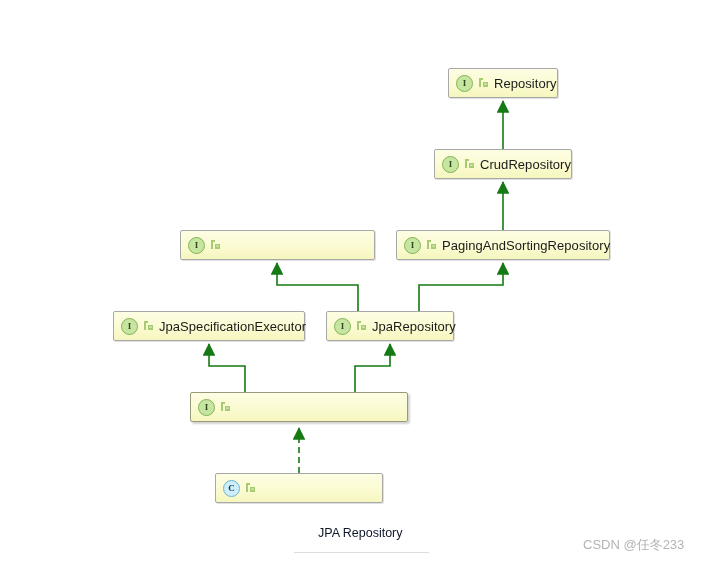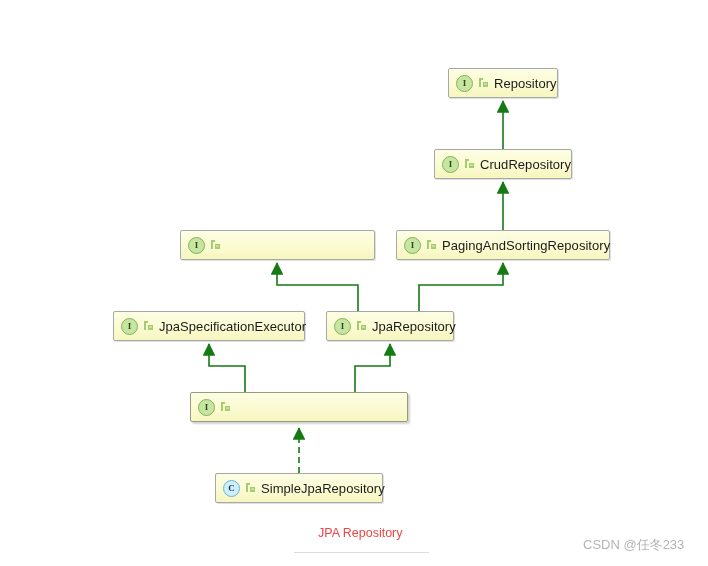--- a/index.html
+++ b/index.html
@@ -74,21 +74,21 @@
   }
   .node-label {
     font-size: 13px;
     color: #1b1b1b;
     letter-spacing: 0.05px;
     line-height: 1;
   }
   .diagram-caption {
     position: absolute;
     font-size: 12.5px;
-    color: #ef4444;
+    color: #0f172a;
     white-space: nowrap;
   }
   .caption-rule {
     position: absolute;
     height: 1px;
     background: #dddddd;
   }
   .watermark {
     position: absolute;
     font-size: 13px;
@@ -215,21 +215,20 @@
       </div>
       <div class="node" style="left: 215px; top: 473px; width: 168px;">
         <span class="type-badge klass">C</span>
         <span style="display: flex;">
           <svg class="vis-icon" viewBox="0 0 11 12" xmlns="http://www.w3.org/2000/svg">
             <path d="M1 1 h4 v2 h-2 v7 h-2 z" fill="#a6cc72"></path>
             <rect x="5" y="5" width="5" height="5" fill="#a6cc72"></rect>
             <rect x="6.3" y="6.6" width="2.4" height="1" fill="#f4f7df"></rect>
           </svg>
         </span>
-        <span class="node-label">SimpleJpaRepository</span>
       </div>
     </div>
 
   <div class="diagram-caption" style="left:318px; top:526px;">JPA Repository</div>
 
   <div class="caption-rule" style="left:294px; top:552px; width:135px;"></div>
 
   <div class="watermark" style="left:583px; top:536px;">CSDN @任冬233</div>
 
 </div>

